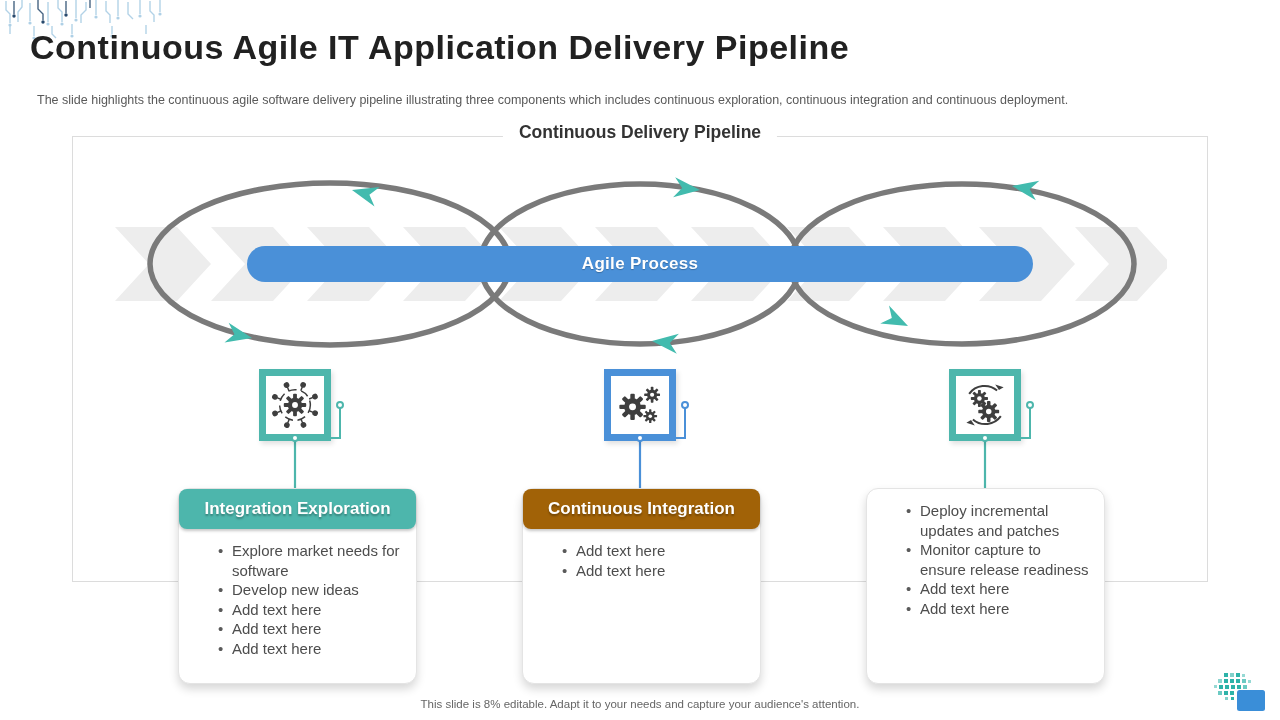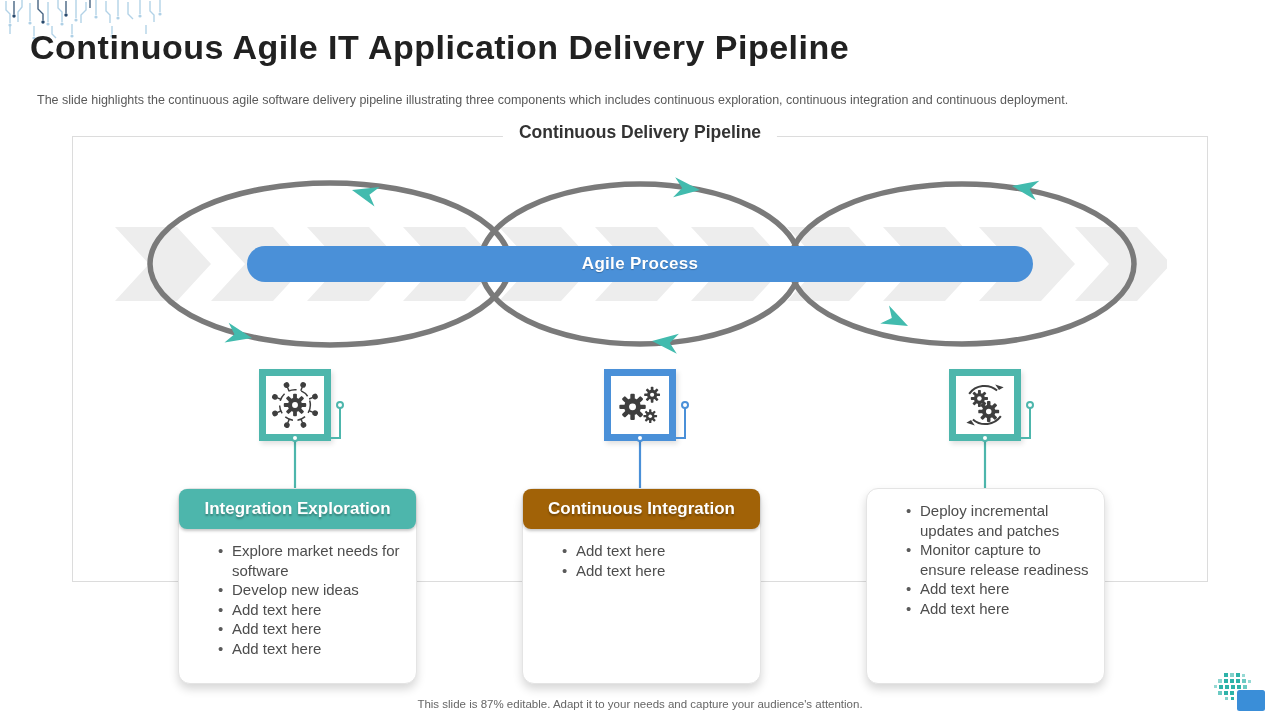--- a/index.html
+++ b/index.html
@@ -319,21 +319,21 @@
 
   <div class="card c-3">
     <ul class="bullets">
       <li>Deploy incremental updates and patches</li>
       <li>Monitor capture to ensure release readiness</li>
       <li>Add text here</li>
       <li>Add text here</li>
     </ul>
   </div>
 
-  <div class="footer">This slide is 87% editable.  Adapt it to your needs and capture your audience's attention.</div>
+  <div class="footer">This slide is 8% editable.  Adapt it to your needs and capture your audience's attention.</div>
 
   <svg class="logo" width="58" height="42" viewBox="0 0 58 42">
     <g fill="#2eb3a9">
       <rect x="14" y="0" width="4" height="4"></rect>
         <rect x="20" y="0" width="4" height="4" opacity=".6"></rect>
       <rect x="26" y="0" width="4" height="4"></rect>
         <rect x="32" y="1" width="3" height="3" opacity=".5"></rect>
       <rect x="8" y="6" width="4" height="4" opacity=".55"></rect>
         <rect x="14" y="6" width="4" height="4"></rect>
       <rect x="20" y="6" width="4" height="4"></rect>

